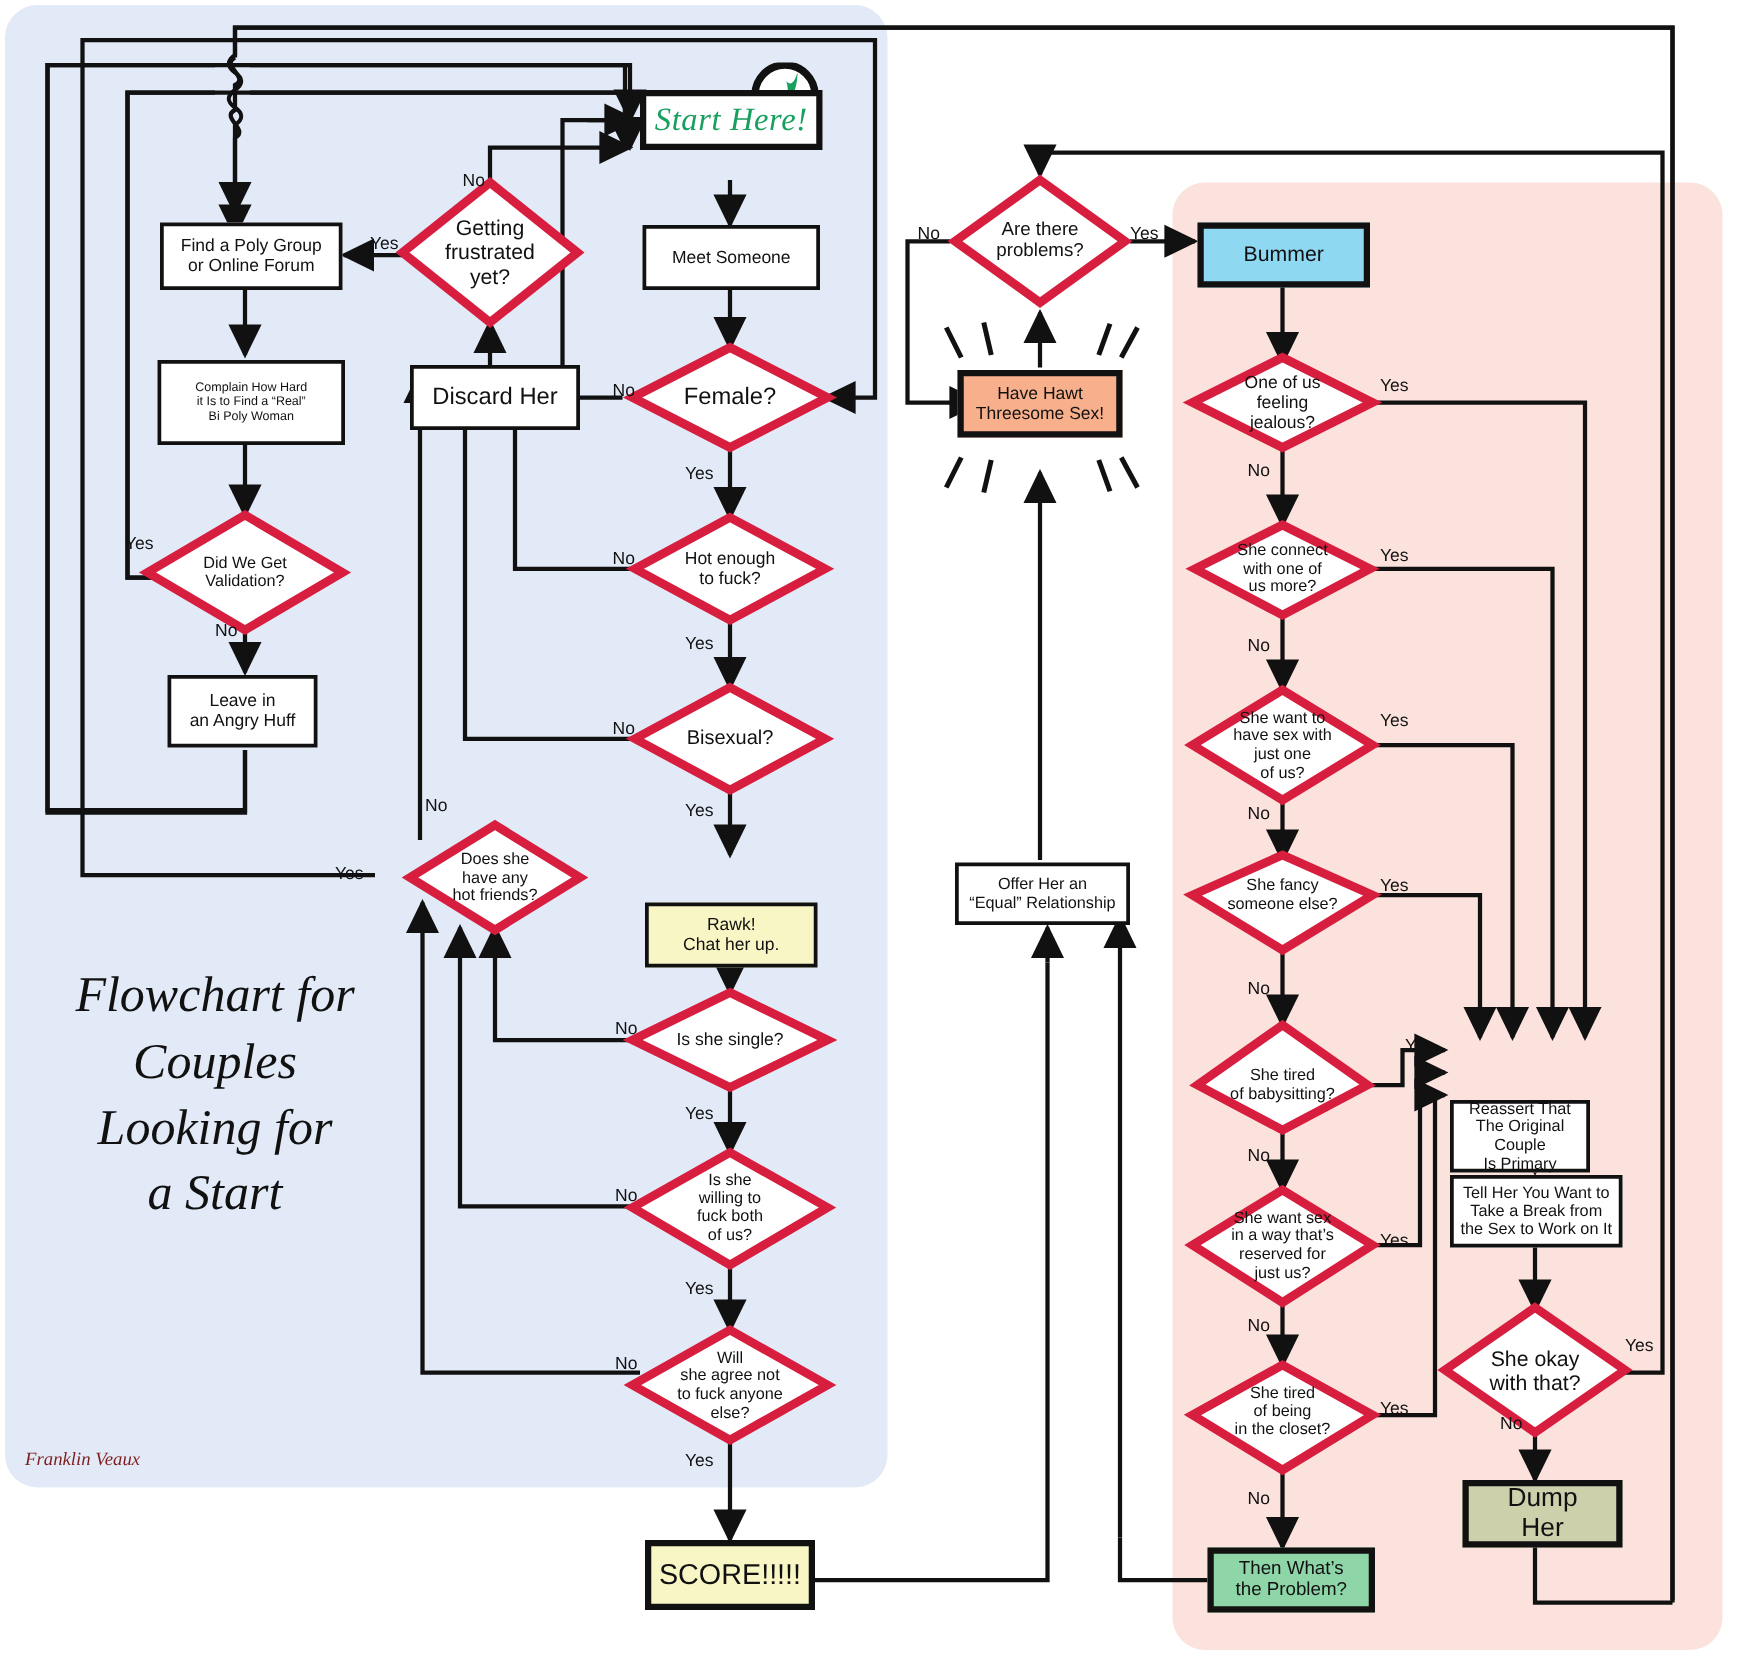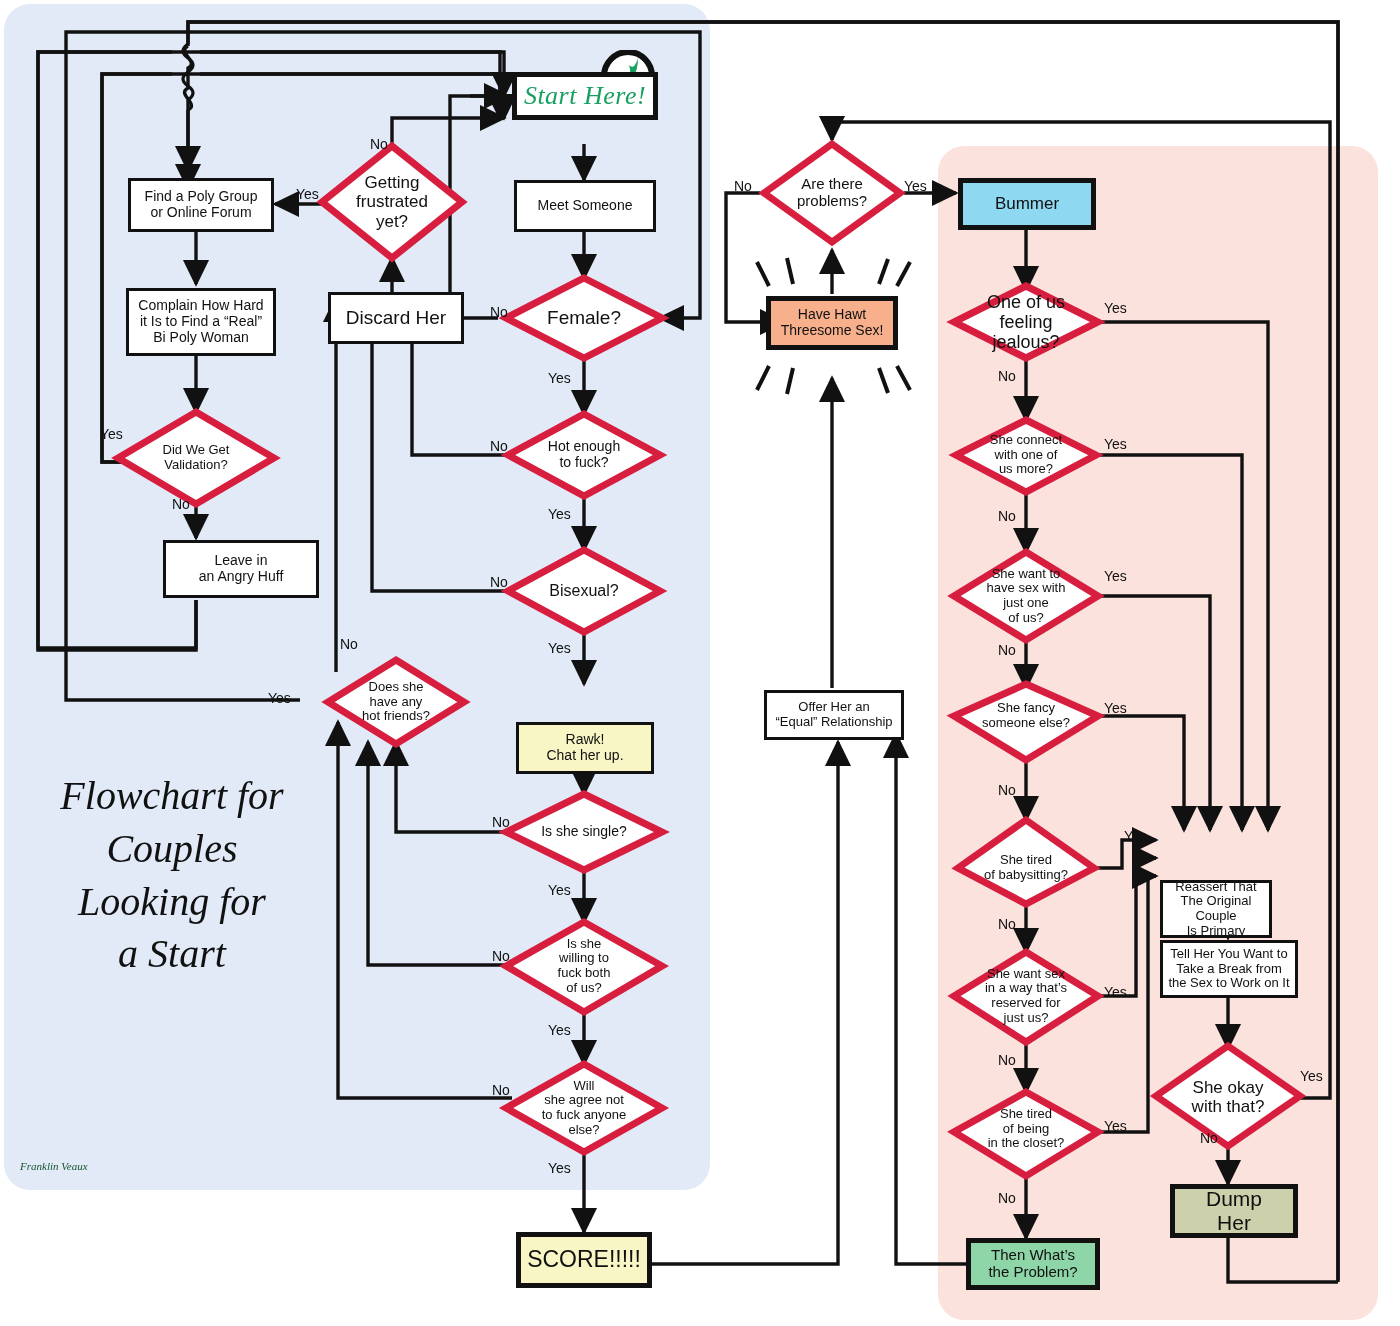--- a/index.html
+++ b/index.html
@@ -9,21 +9,21 @@
   .node{position:absolute;box-sizing:border-box;display:flex;align-items:center;
         justify-content:center;text-align:center;line-height:1.12;color:#111;}
   .rect{border:3px solid #111;background:#ffffff;font-size:14px;}
   .rect.thick{border-width:5px;}
   .diamond-txt{position:absolute;left:0;top:0;width:100%;height:100%;
         display:flex;align-items:center;justify-content:center;text-align:center;
         font-size:14px;line-height:1.13;color:#111;}
   .title{position:absolute;font-family:"Liberation Serif",serif;font-style:italic;
          font-size:40px;line-height:1.32;text-align:center;color:#111;}
   .credit{position:absolute;font-family:"Liberation Serif",serif;font-style:italic;
-          font-size:11px;color:#14532d;}
+          font-size:15px;color:#7f1d1d;}
   .starttxt{font-family:"Liberation Serif",serif;font-style:italic;font-size:26px;
             color:#17a05f;letter-spacing:.5px;}
   .lbl{position:absolute;font-size:14px;color:#111;white-space:nowrap;}
 </style>
 </head>
 <body>
 
 <div id="stage">
 
   <svg class="layer">
@@ -223,25 +223,25 @@
     </div>
 
   <div class="node rect" style="left:328px;top:292px;width:136px;height:52px;font-size:19px;">
     <span>Discard Her</span>
     </div>
 
   <div class="node rect" style="left:128px;top:178px;width:146px;height:54px;">
     <span>Find a Poly Group<br>or Online Forum</span>
     </div>
 
-  <div class="node rect" style="left:126px;top:288px;width:150px;height:68px;font-size:14px;">
+  <div class="node rect" style="left:126px;top:288px;width:150px;height:68px;font-size:10px;">
     <span>Complain How Hard<br>it Is to Find a “Real”<br>Bi Poly Woman</span>
     </div>
 
-  <div class="node rect" style="left:134px;top:540px;width:156px;height:58px;margin-left:29px;">
+  <div class="node rect" style="left:134px;top:540px;width:120px;height:58px;">
     <span>Leave in<br>an Angry Huff</span>
     </div>
 
   <div class="node rect thick" style="left:766px;top:296px;width:132px;height:54px;background:#f8b08c;">
     <span>Have Hawt<br>Threesome Sex!</span>
     </div>
 
   <div class="node rect" style="left:764px;top:690px;width:140px;height:50px;font-size:13px;">
     <span>Offer Her an<br>“Equal” Relationship</span>
     </div>
@@ -299,21 +299,21 @@
     </div>
 
   <div class="diamond-txt" style="left:340px;top:678px;width:112px;height:48px;font-size:13px;">
     <span>Does she<br>have any<br>hot friends?</span>
     </div>
 
   <div class="diamond-txt" style="left:776px;top:172px;width:112px;height:42px;font-size:15px;justify-content:center;">
     <span>Are there<br>problems?</span>
     </div>
 
-  <div class="diamond-txt" style="left:976px;top:300px;width:100px;height:44px;font-size:18px;align-items:center;">
+  <div class="diamond-txt" style="left:976px;top:300px;width:100px;height:44px;font-size:14px;align-items:center;">
     <span>One of us<br>feeling<br>jealous?</span>
     </div>
 
   <div class="diamond-txt" style="left:970px;top:432px;width:112px;height:46px;font-size:13px;">
     <span>She connect<br>with one of<br>us more?</span>
     </div>
 
   <div class="diamond-txt" style="left:968px;top:566px;width:116px;height:60px;font-size:13px;">
     <span>She want to<br>have sex with<br>just one<br>of us?</span>
     </div>

